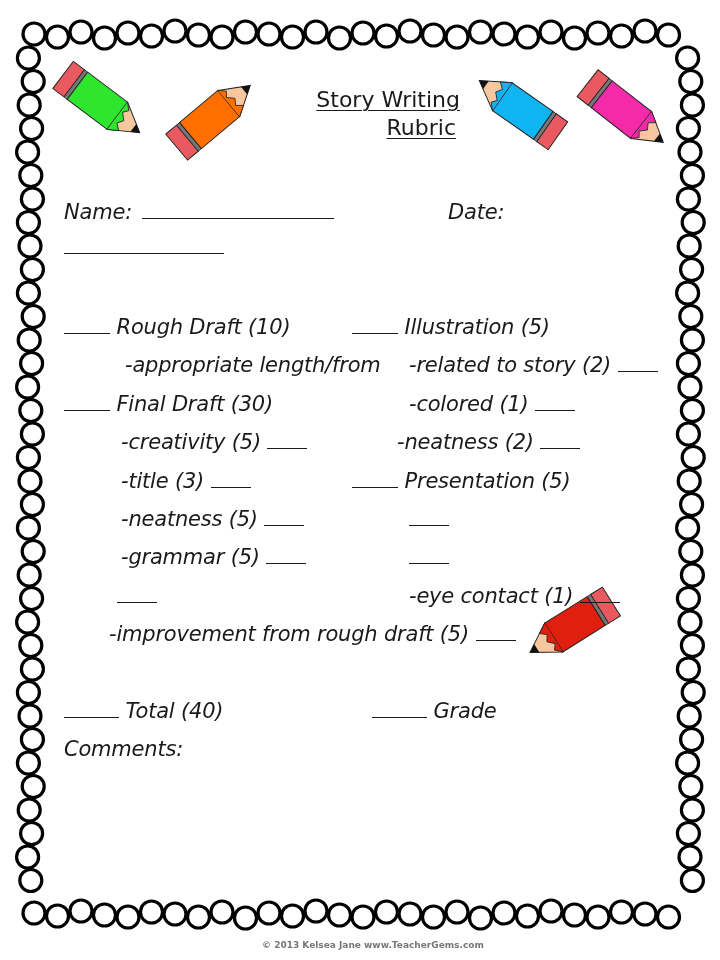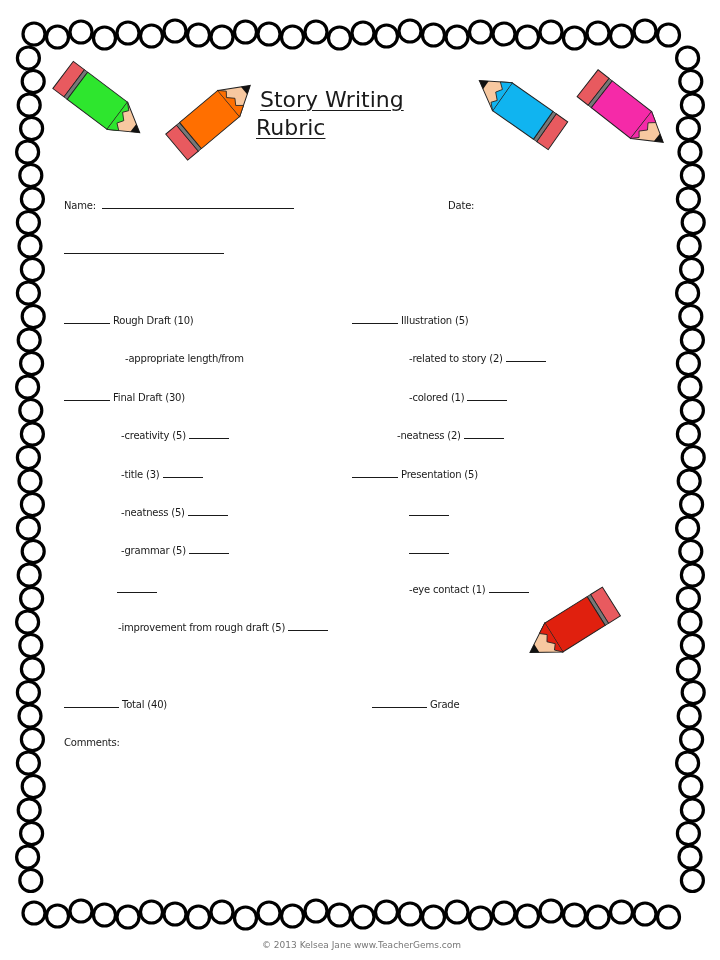--- a/index.html
+++ b/index.html
@@ -1,23 +1,23 @@
 <!DOCTYPE html>
 <html><head>
 <meta charset="utf-8">
 <style>
   html, body { margin:0; padding:0; }
   body { width:720px; height:960px; background:#ffffff; position:relative; overflow:hidden;
          font-family:"DejaVu Sans", sans-serif; color:#1a1a1a; }
   .abs { position:absolute; white-space:nowrap; }
-  .txt { font-size:10px; letter-spacing:-0.2px; }
+  .txt { font-size:21px; letter-spacing:-0.2px;font-style:italic; }
   .title { font-size:22px; text-decoration:underline; text-decoration-thickness:1px;
-           text-underline-offset:3px; text-align:left; width:200px; line-height:28px; }
+           text-underline-offset:3px; text-align:right; width:200px; line-height:28px; }
   .blank { display:inline-block; border-bottom:1.2px solid #1a1a1a; height:0; vertical-align:baseline; }
-  .footer { font-size:9px; color:#777; }
+  .footer { font-size:9px; color:#777;font-weight:bold; }
   svg.border { position:absolute; left:0; top:0; }
   .pencil { position:absolute; }
 </style>
 </head>
 <body>
 
 <svg class="border" width="720" height="960" viewBox="0 0 720 960">
   <g id="rings" fill="none" stroke="#000" stroke-width="3.2">
       <circle cx="34" cy="34" r="11"></circle>
       <circle cx="57.5" cy="37" r="11"></circle>
@@ -238,21 +238,21 @@
   <span>-neatness (5)</span>
   <span class="blank" style="width:40px"></span>
 </div>
 <div class="abs txt" style="left:121px;top:545px">
   <span>-grammar (5)</span>
   <span class="blank" style="width:40px"></span>
 </div>
 <div class="abs txt" style="left:117px;top:584px">
   <span class="blank" style="width:40px"></span>
 </div>
-<div class="abs txt" style="left:118px;top:622px">
+<div class="abs txt" style="left:109px;top:622px">
   <span>-improvement from rough draft (5)</span>
   <span class="blank" style="width:40px"></span>
 </div>
 
 <div class="abs txt" style="left:352px;top:315px">
   <span class="blank" style="width:46px"></span>
   <span>Illustration (5)</span>
 </div>
 <div class="abs txt" style="left:409px;top:353px">
   <span>-related to story (2)</span>

